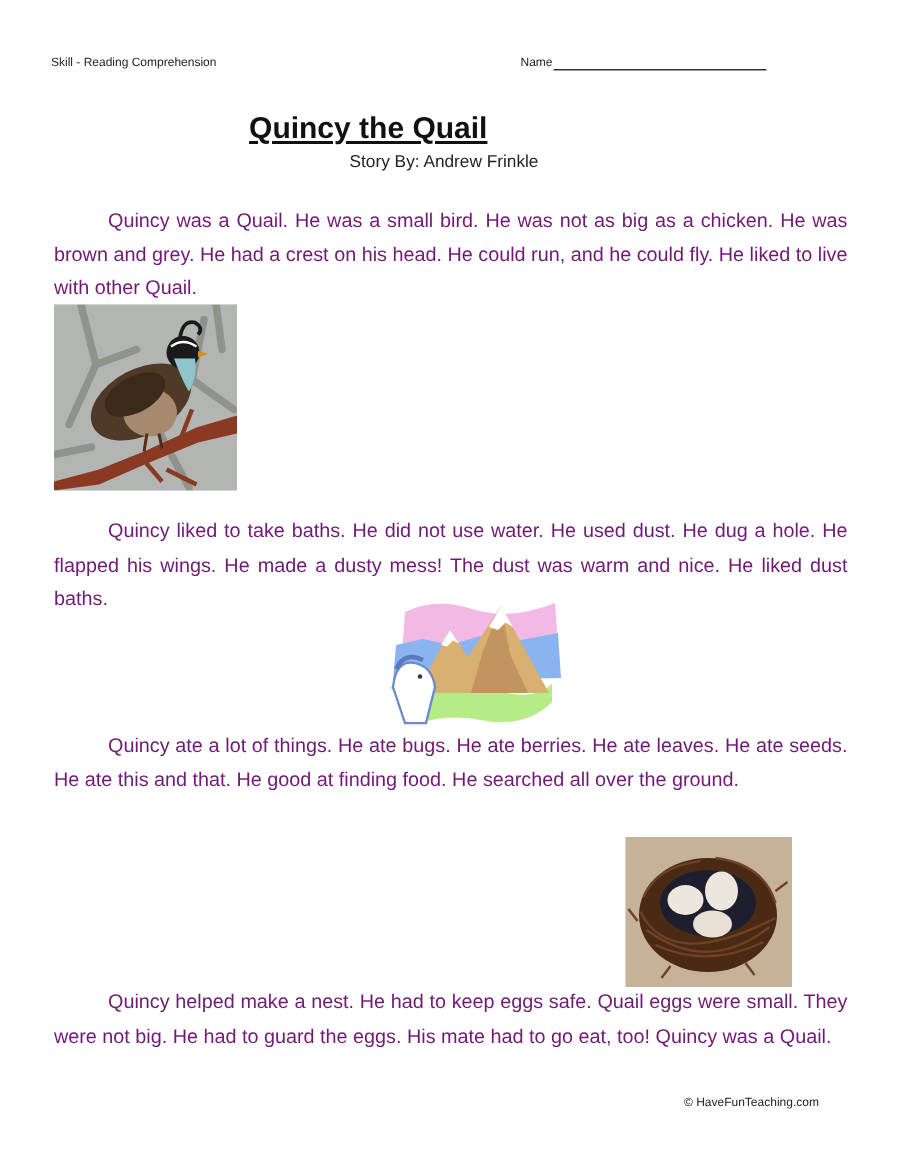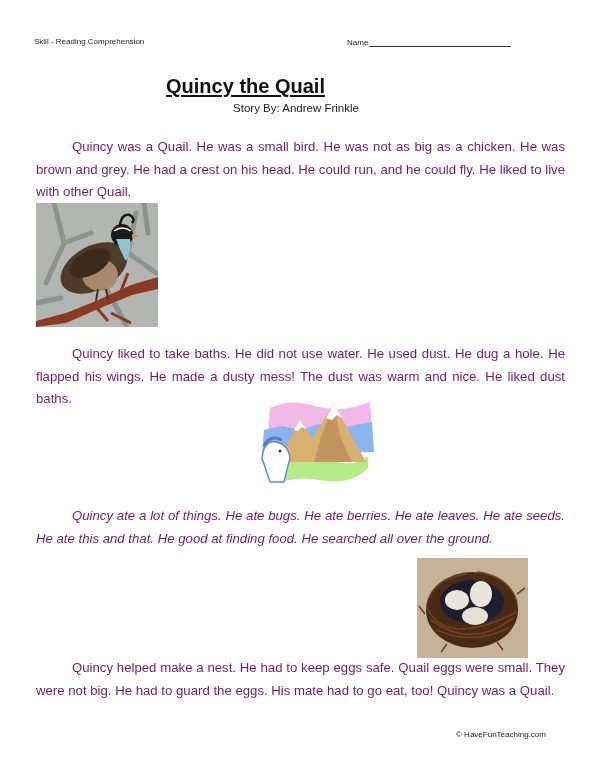--- a/index.html
+++ b/index.html
@@ -23,21 +23,21 @@
       color: #222;
       text-align: right;
     }
     .header-right {
       position: absolute;
       left: 347px;
       top: 37px;
       font-size: 8px;
       color: #222;
       display: flex;
-      align-items: center;
+      align-items: flex-start;
     }
     .name-line {
       display: inline-block;
       width: 142px;
       border-bottom: 1px solid #333;
       height: 9px;
       margin-left: 1px;
     }
     .title {
       position: absolute;
@@ -67,21 +67,21 @@
       width: 529px;
       font-size: 13.2px;
       line-height: 22.5px;
       text-align: justify;
       color: #701a75;
       margin: 0;
     }
     .para .indent { display: inline-block; width: 36px; }
     .p1 { top: 136px; }
     .p2 { top: 343px; }
-    .p3 { top: 505px; font-style: italic; }
+    .p3 { top: 486px; }
     .p4 { top: 657px; }
 
     .img-quail {
       position: absolute;
       left: 36px;
       top: 203px;
       width: 122px;
       height: 124px;
       background: #b4b6b4;
       overflow: hidden;

